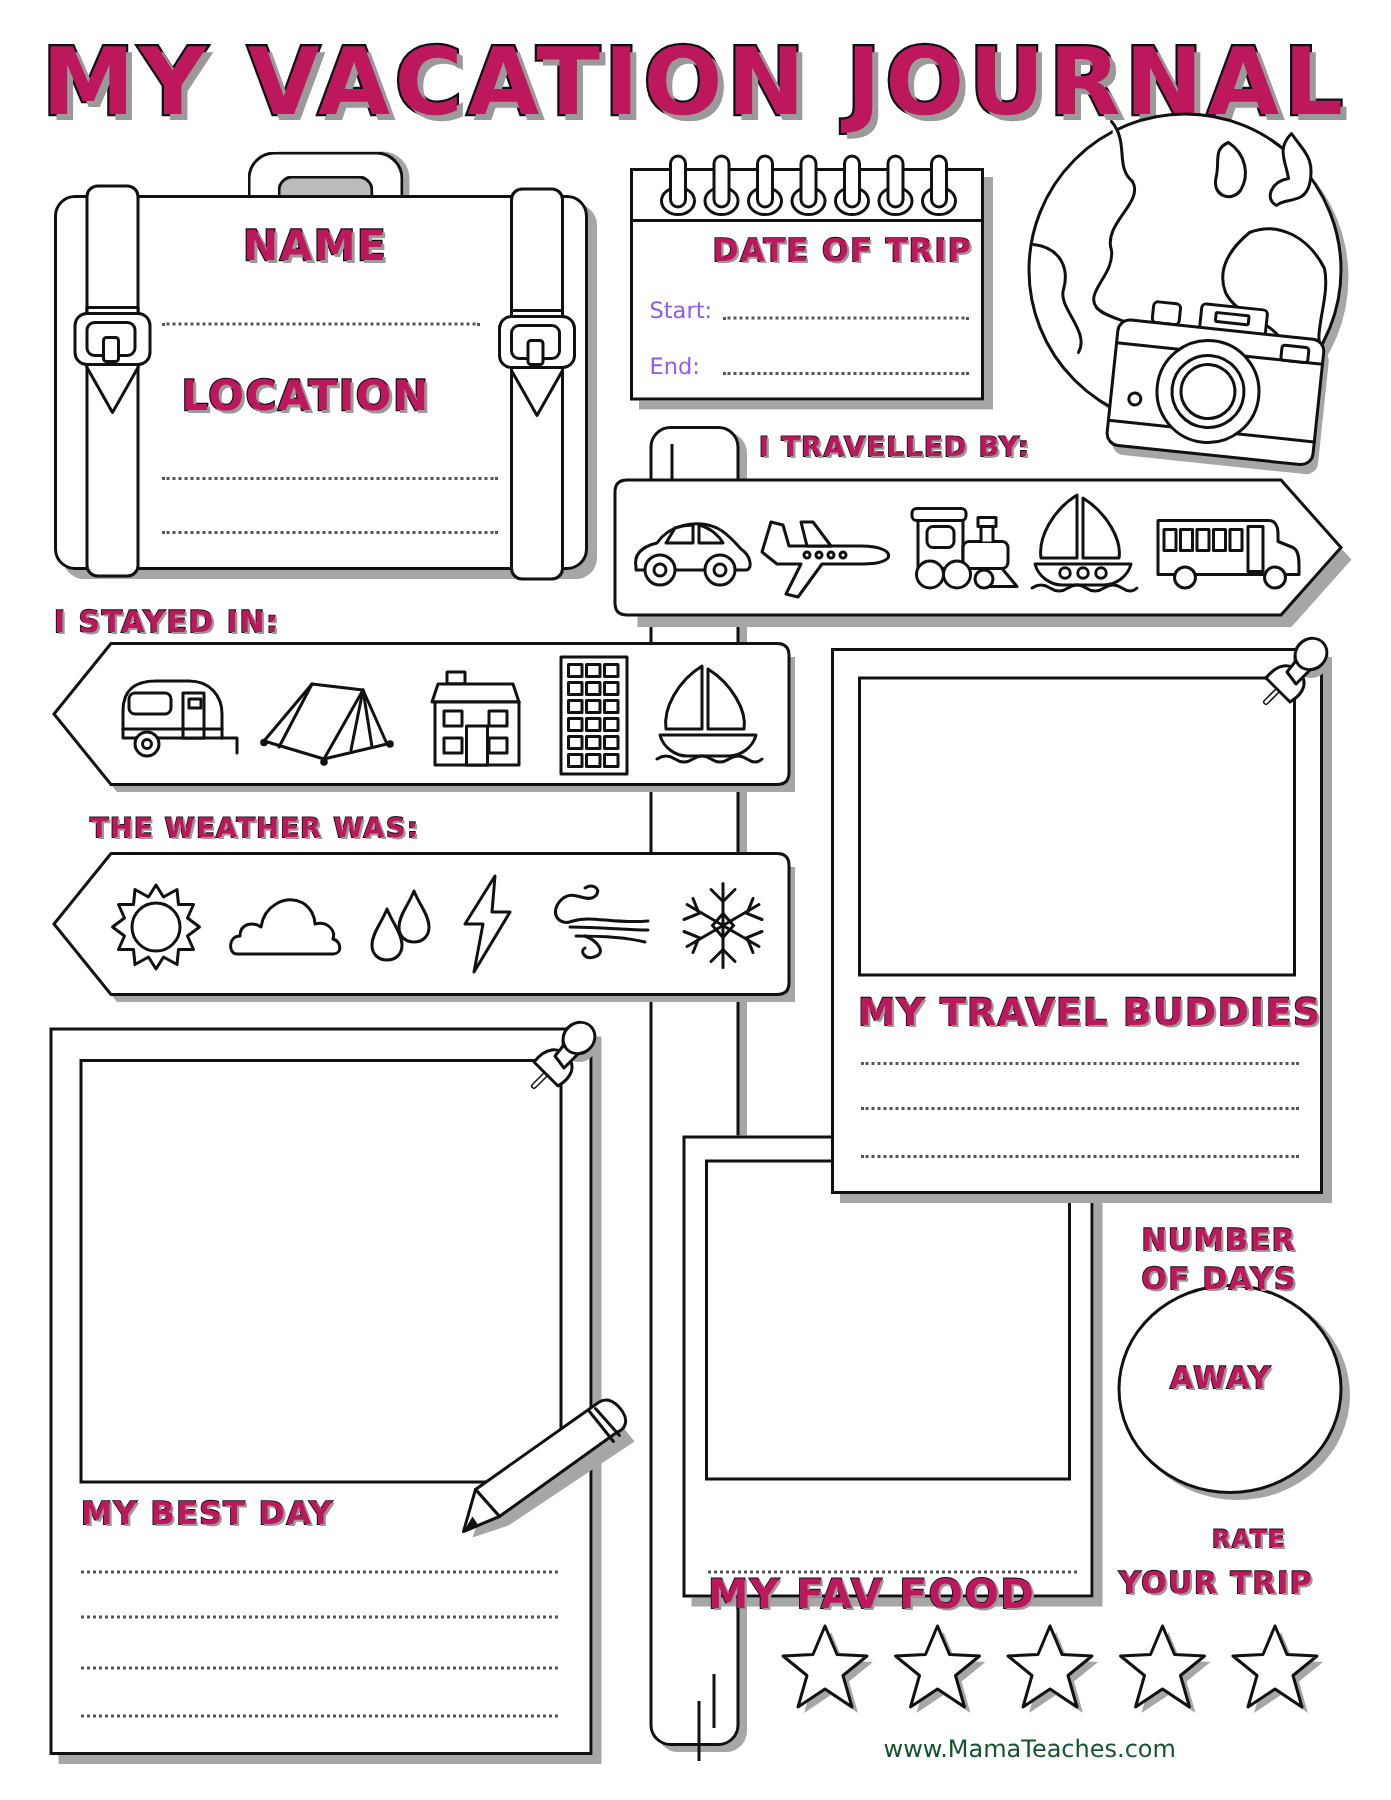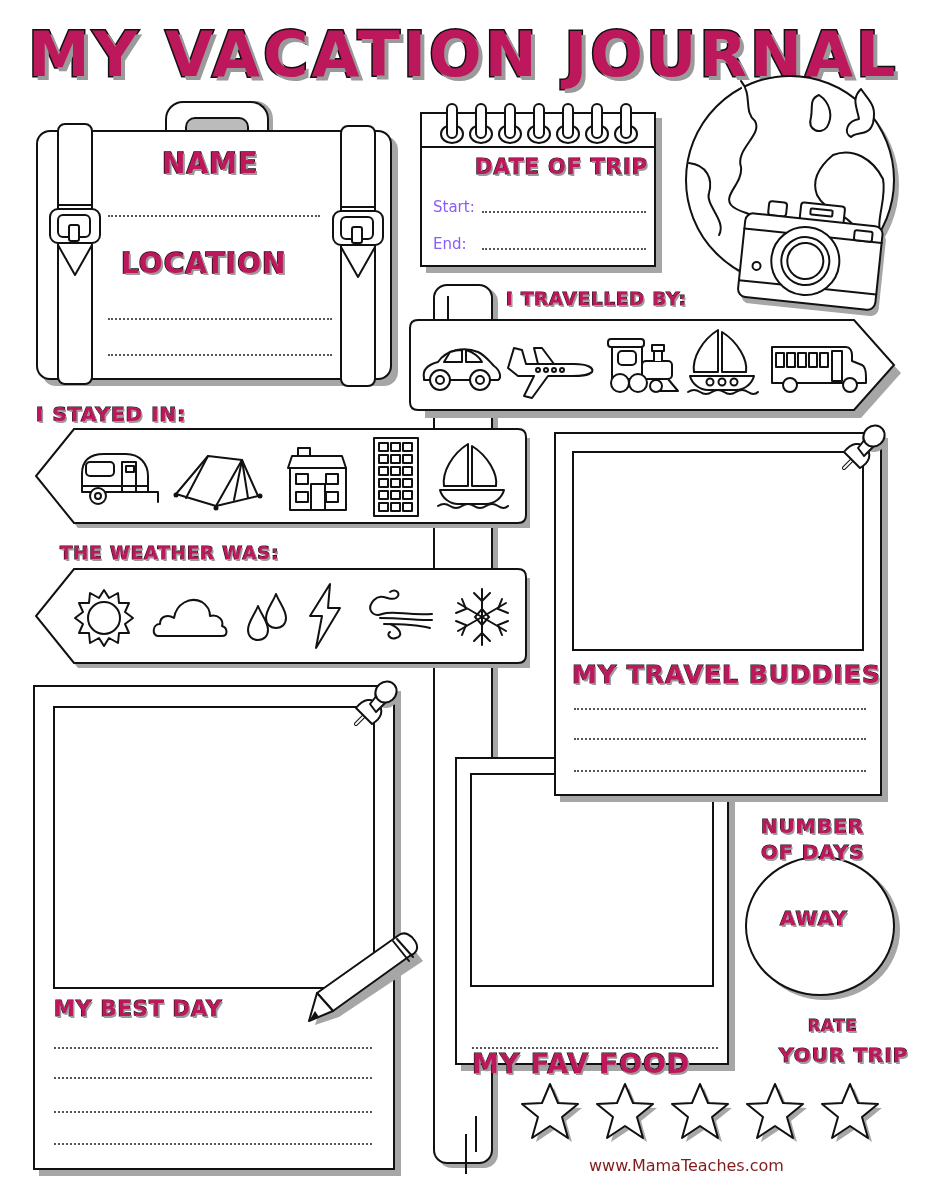--- a/index.html
+++ b/index.html
@@ -330,21 +330,21 @@
 
 <div>
   <div class="abs" style="left:745px; top:856px; width:150px; height:140px; border:2px solid #111; border-radius:50%; background:#fff; box-shadow:5px 4px 0 #a6a6a6; box-sizing:border-box;"></div>
   <div class="bubble sm" style="left:761px; top:814px; font-size:20px;">NUMBER</div>
   <div class="bubble sm" style="left:761px; top:840px; font-size:20px;">OF DAYS</div>
   <div class="bubble sm" style="left:780px; top:866px; font-size:20px;margin-top:40px;">AWAY</div>
 </div>
 
 <div>
   <div class="bubble sm" style="left:808px; top:1016px; font-size:16px;">RATE</div>
-  <div class="bubble sm" style="left:746px; top:1043px; font-size:20px;margin-left:33px;">YOUR TRIP</div>
+  <div class="bubble sm" style="left:746px; top:1043px; font-size:20px;">YOUR TRIP</div>
   <svg style="left:520px; top:1082px;" width="370" height="64">
     <defs>
       <path id="starShape" d="M30 2 L38 21 L58 22 L42 35 L48 56 L30 44 L12 56 L18 35 L2 22 L22 21 Z"></path>
     </defs>
     <g>
         <use href="#starShape" x="4" y="4" fill="#a6a6a6"></use>
         <use href="#starShape" x="0" y="0" fill="#fff" stroke="#111" stroke-width="2" stroke-linejoin="round"></use>
       </g>
     <g>
         <use href="#starShape" x="79" y="4" fill="#a6a6a6"></use>
@@ -358,13 +358,13 @@
         <use href="#starShape" x="229" y="4" fill="#a6a6a6"></use>
         <use href="#starShape" x="225" y="0" fill="#fff" stroke="#111" stroke-width="2" stroke-linejoin="round"></use>
       </g>
     <g>
         <use href="#starShape" x="304" y="4" fill="#a6a6a6"></use>
         <use href="#starShape" x="300" y="0" fill="#fff" stroke="#111" stroke-width="2" stroke-linejoin="round"></use>
       </g>
   </svg>
 </div>
 
-<div class="plain" style="left:589px; top:1156px; font-size:16px; color:#7f1d1d;">www.MamaTeaches.com</div>
+<div class="plain" style="left:589px; top:1156px; font-size:16px; color:#14532d;">www.MamaTeaches.com</div>
 
 </body></html>

